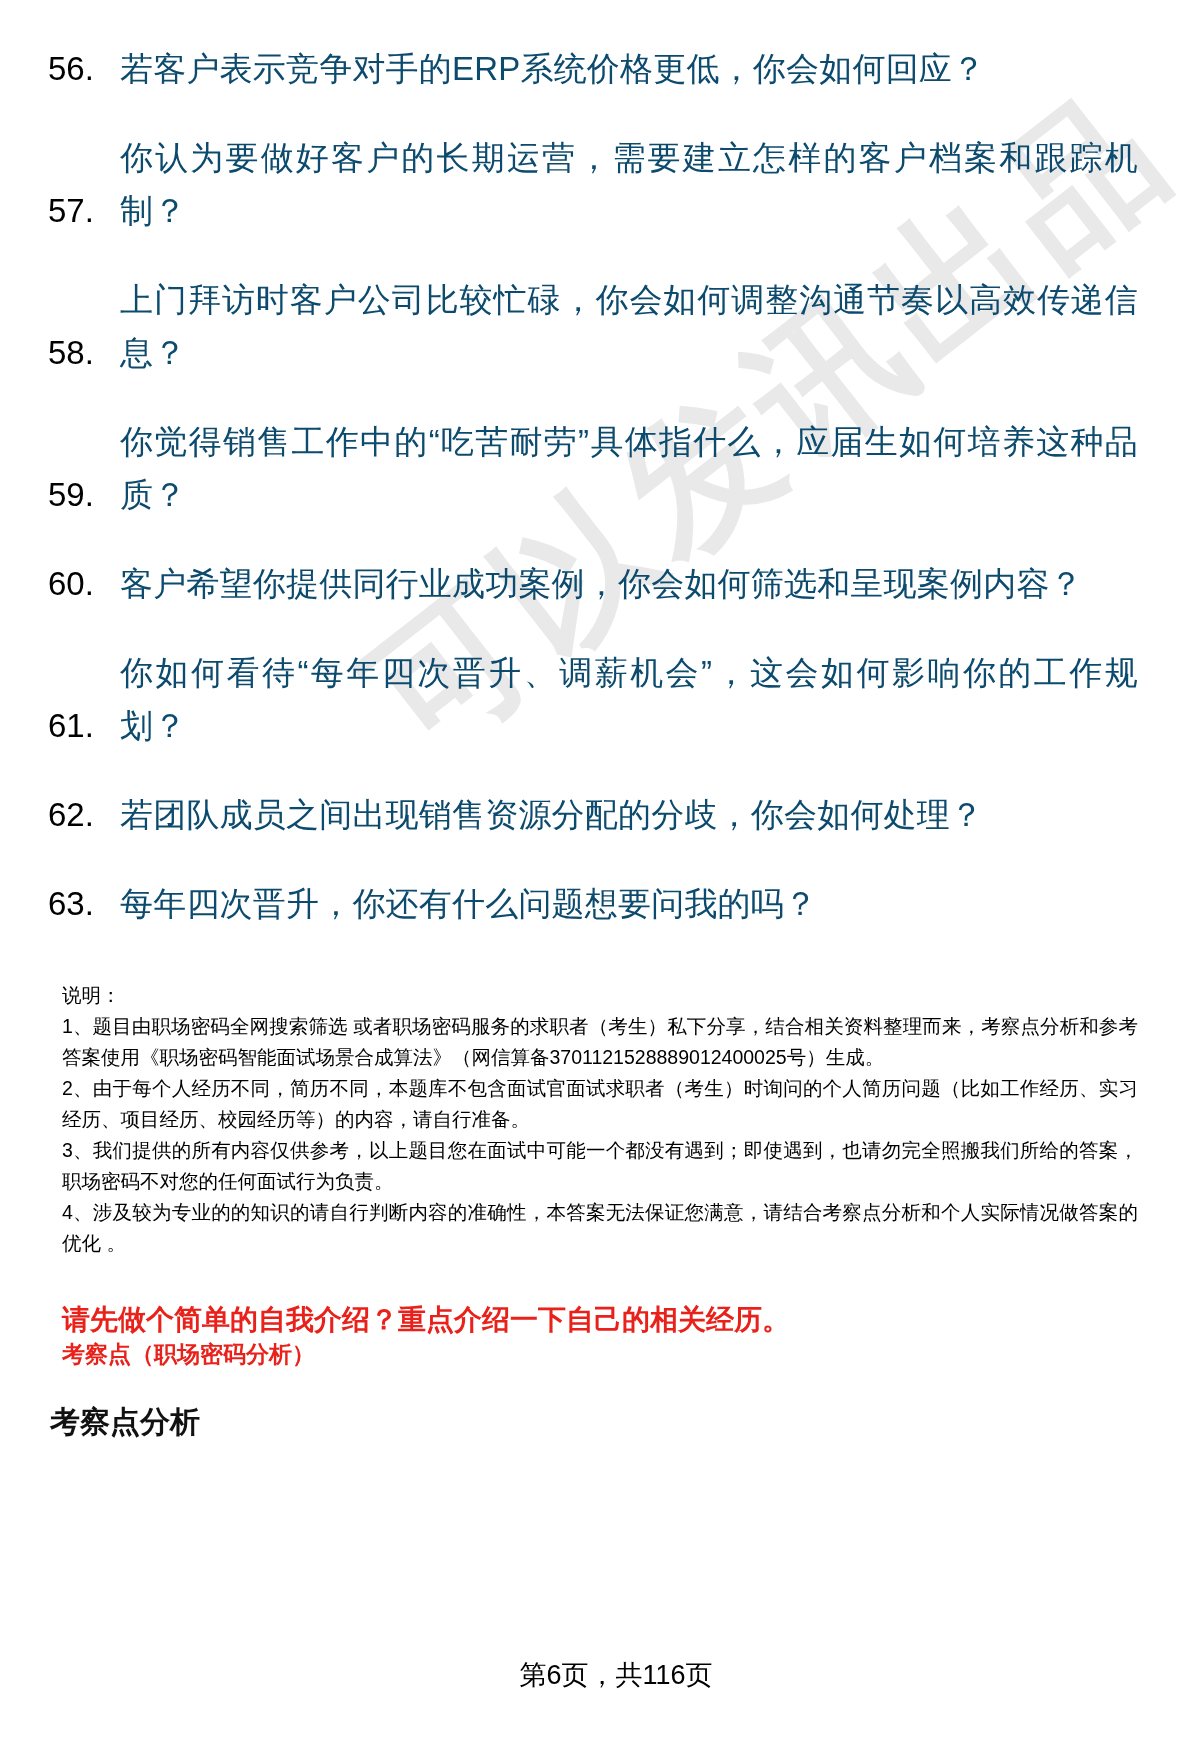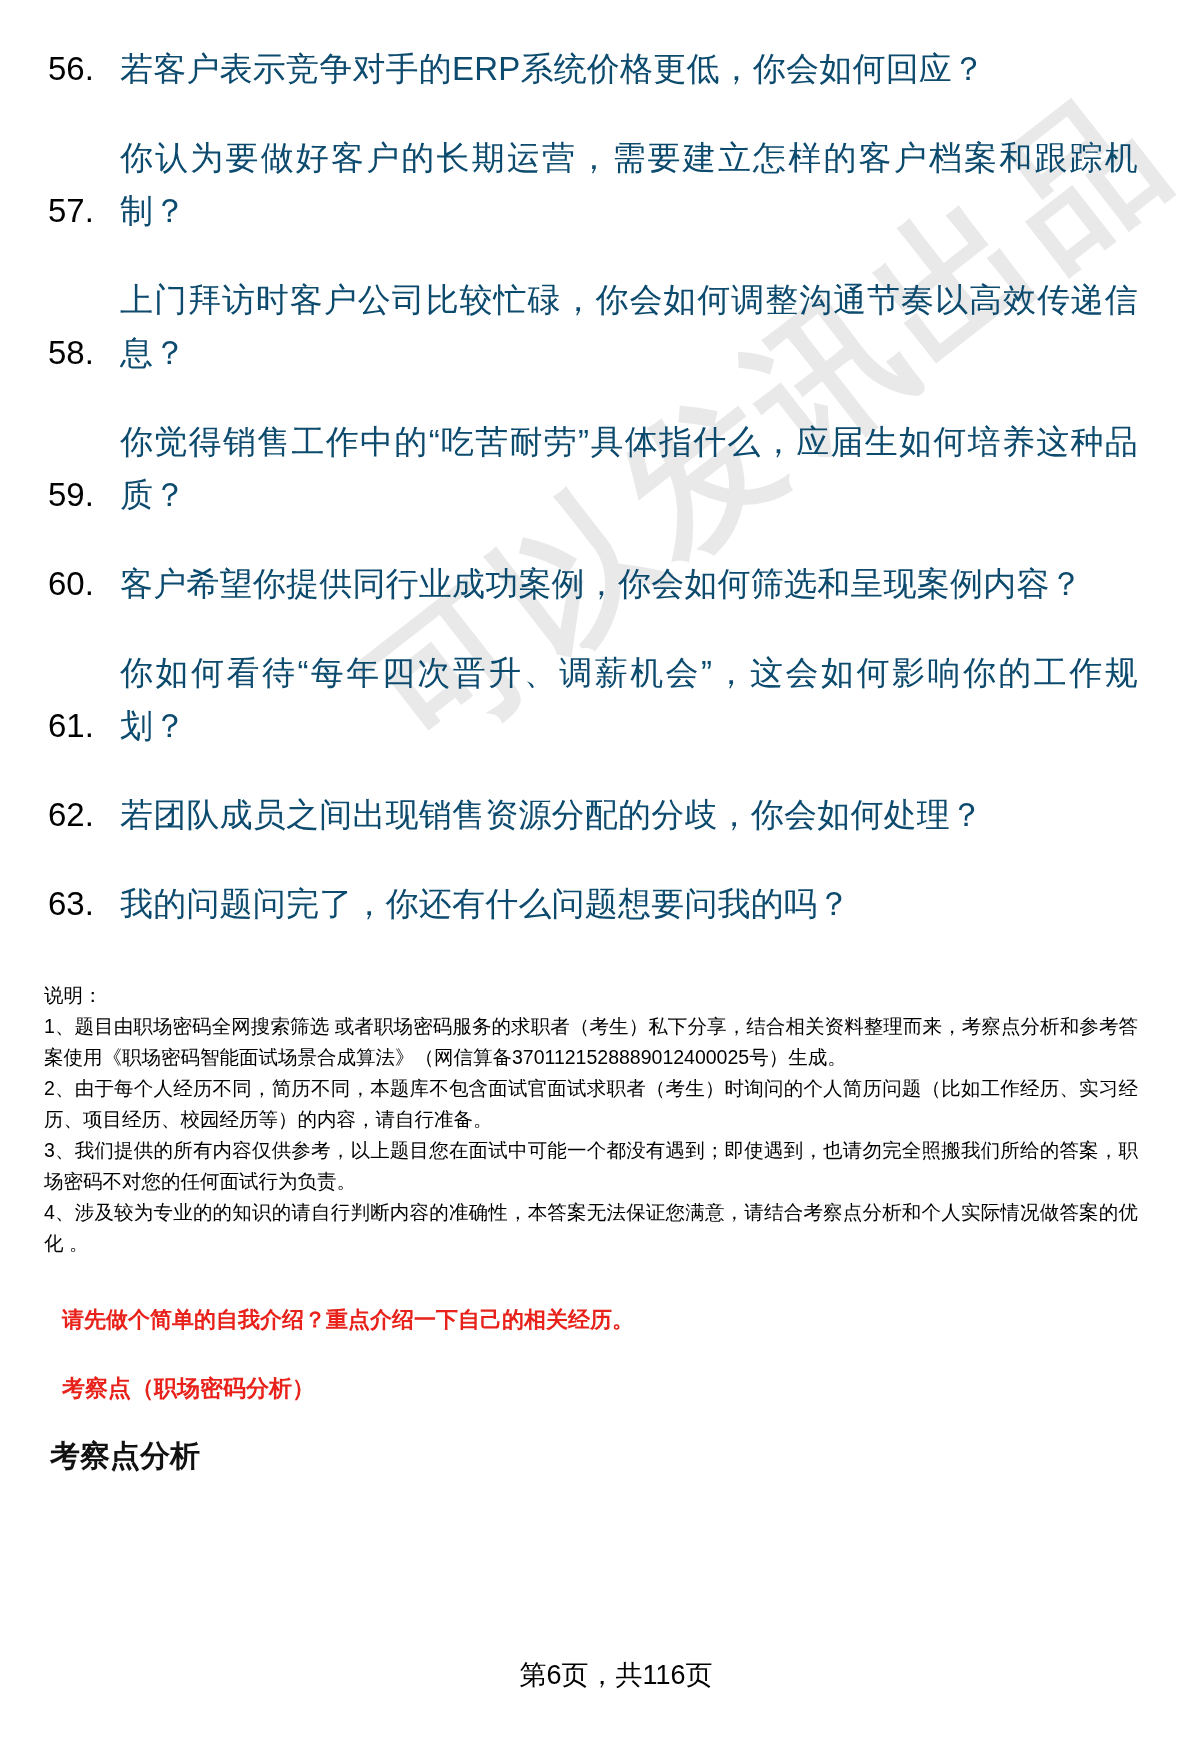--- a/index.html
+++ b/index.html
@@ -72,41 +72,41 @@
     font-size: 33px;
     line-height: 53px;
     color: #0c4a6e;
     text-align: justify;
     text-justify: inter-ideograph;
     letter-spacing: 0.2px;
   }
 
   
   .notes {
-    padding: 14px 62px 0 44px;
+    padding: 14px 62px 0 62px;
     font-size: 19.5px;
     line-height: 31px;
     color: #000;
   }
   .notes p {
     margin: 0;
     text-align: justify;
     text-justify: inter-ideograph;
   }
 
   
   .red-heading {
     color: #e8211a;
     font-weight: 700;
-    font-size: 22px;
+    font-size: 28px;
     line-height: 34px;
     padding: 0 62px;
   }
   .red-heading.first { margin-top: 44px; }
-  .red-heading.second { margin-top: 34px; font-size: 23px; }
+  .red-heading.second { font-size: 23px; }
 
   
   .black-heading {
     color: #111111;
     font-weight: 700;
     font-size: 30px;
     line-height: 42px;
     padding: 0 50px;
     margin-top: 30px;
   }
@@ -166,21 +166,21 @@
         <div class="q-text">你如何看待“每年四次晋升、调薪机会”，这会如何影响你的工作规划？</div>
       </div>
 
       <div class="question">
         <div class="q-num">62.</div>
         <div class="q-text">若团队成员之间出现销售资源分配的分歧，你会如何处理？</div>
       </div>
 
       <div class="question">
         <div class="q-num">63.</div>
-        <div class="q-text">我的问题问完了，你还有什么问题想要问我的吗？</div>
+        <div class="q-text">每年四次晋升，你还有什么问题想要问我的吗？</div>
       </div>
 
     </div>
 
     <div class="notes">
       <p>说明：</p>
       <p>1、题目由职场密码全网搜索筛选 或者职场密码服务的求职者（考生）私下分享，结合相关资料整理而来，考察点分析和参考答案使用《职场密码智能面试场景合成算法》（网信算备3701121528889012400025号）生成。</p>
       <p>2、由于每个人经历不同，简历不同，本题库不包含面试官面试求职者（考生）时询问的个人简历问题（比如工作经历、实习经历、项目经历、校园经历等）的内容，请自行准备。</p>
       <p>3、我们提供的所有内容仅供参考，以上题目您在面试中可能一个都没有遇到；即使遇到，也请勿完全照搬我们所给的答案，职场密码不对您的任何面试行为负责。</p>
       <p>4、涉及较为专业的的知识的请自行判断内容的准确性，本答案无法保证您满意，请结合考察点分析和个人实际情况做答案的优化 。</p>

